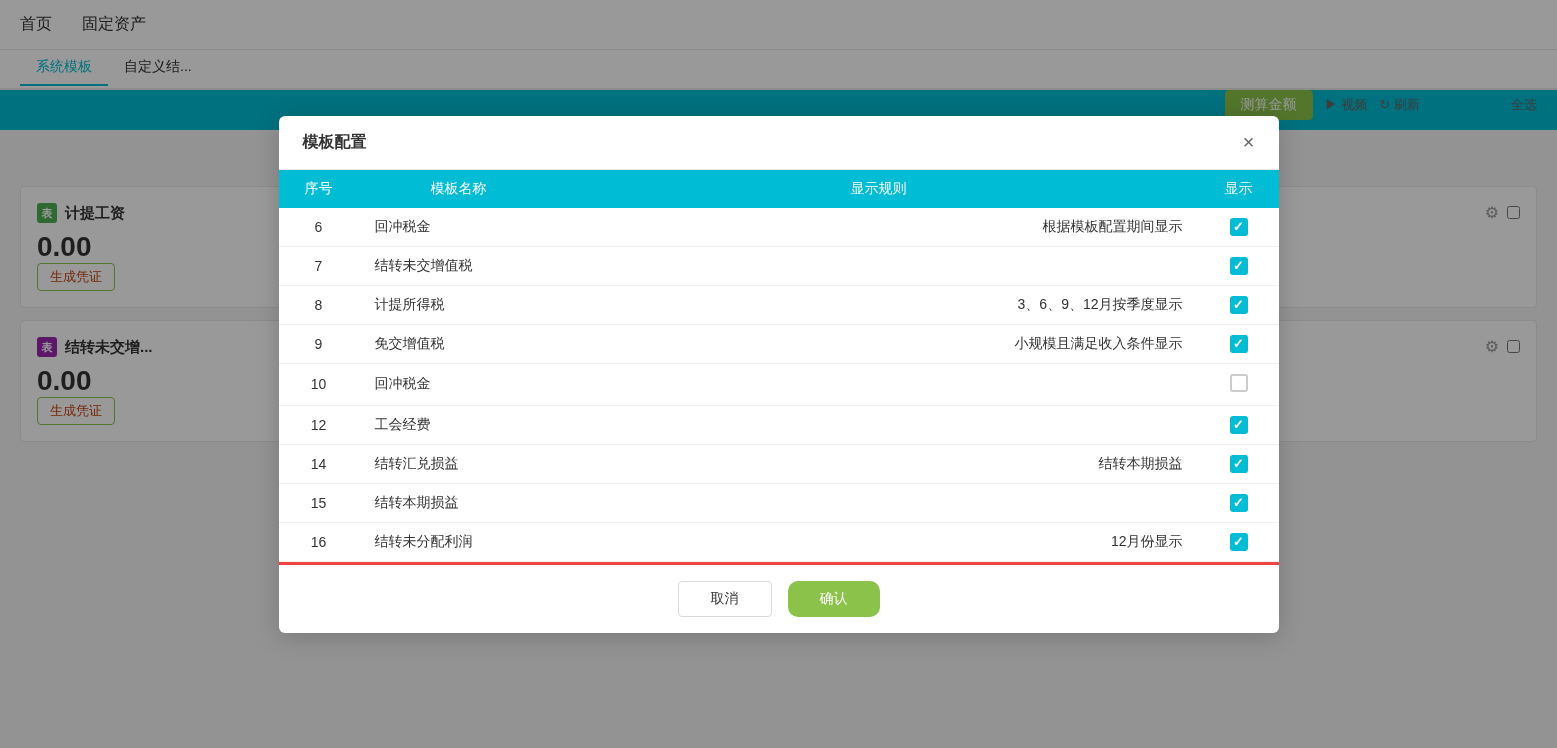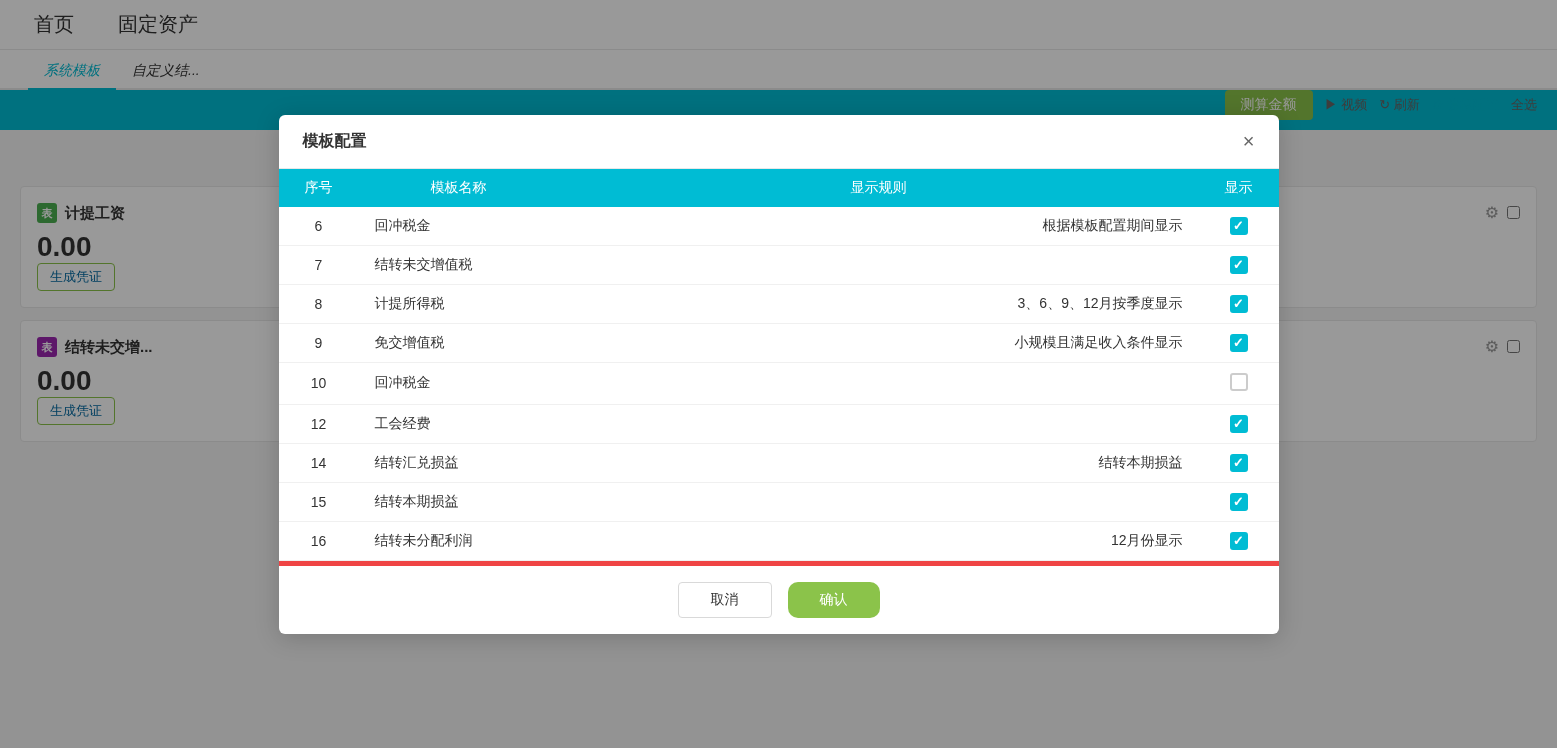--- a/index.html
+++ b/index.html
@@ -25,35 +25,33 @@
     .top-nav {
       background: #fff;
       height: 50px;
       display: flex;
       align-items: center;
       padding: 0 20px;
       gap: 30px;
       border-bottom: 1px solid #e8e8e8;
     }
     .nav-item {
-      font-size: 20px;
-      color: #333;
-      cursor: pointer;
-      margin-left: 14px;
+      font-size: 16px;
+      color: #333;
+      cursor: pointer;
     }
 
     
     .tab-bar {
       background: #fff;
       height: 40px;
       display: flex;
-      align-items: flex-end;
-      padding: 0 28px;
+      align-items: flex-start;
+      padding: 0 20px;
       border-bottom: 2px solid #e8e8e8;
-      font-style: italic;
     }
     .tab-item {
       padding: 8px 16px;
       font-size: 14px;
       color: #333;
       cursor: pointer;
       border-bottom: 2px solid transparent;
       margin-bottom: -2px;
     }
     .tab-item.active {
@@ -146,21 +144,21 @@
       font-weight: bold;
       color: #333;
     }
     .card-actions {
       float: right;
       display: flex;
       gap: 8px;
     }
     .btn-generate {
       border: 1px solid #8bc34a;
-      color: #0369a1;
+      color: #c2410c;
       background: #fff;
       border-radius: 4px;
       padding: 4px 12px;
       font-size: 13px;
       cursor: pointer;
     }
     .gear-icon {
       color: #999;
       cursor: pointer;
     }
@@ -276,21 +274,21 @@
       font-size: 13px;
       font-weight: bold;
     }
 
     
     .modal-footer {
       display: flex;
       justify-content: center;
       gap: 16px;
       padding: 16px 24px;
-      border-top: 5px solid #ef4444;
+      border-top: 3px solid #ef4444;
     }
     .btn-cancel {
       background: #fff;
       border: 1px solid #d9d9d9;
       color: #333;
       border-radius: 4px;
       padding: 8px 32px;
       font-size: 14px;
       cursor: pointer;
       min-width: 80px;

